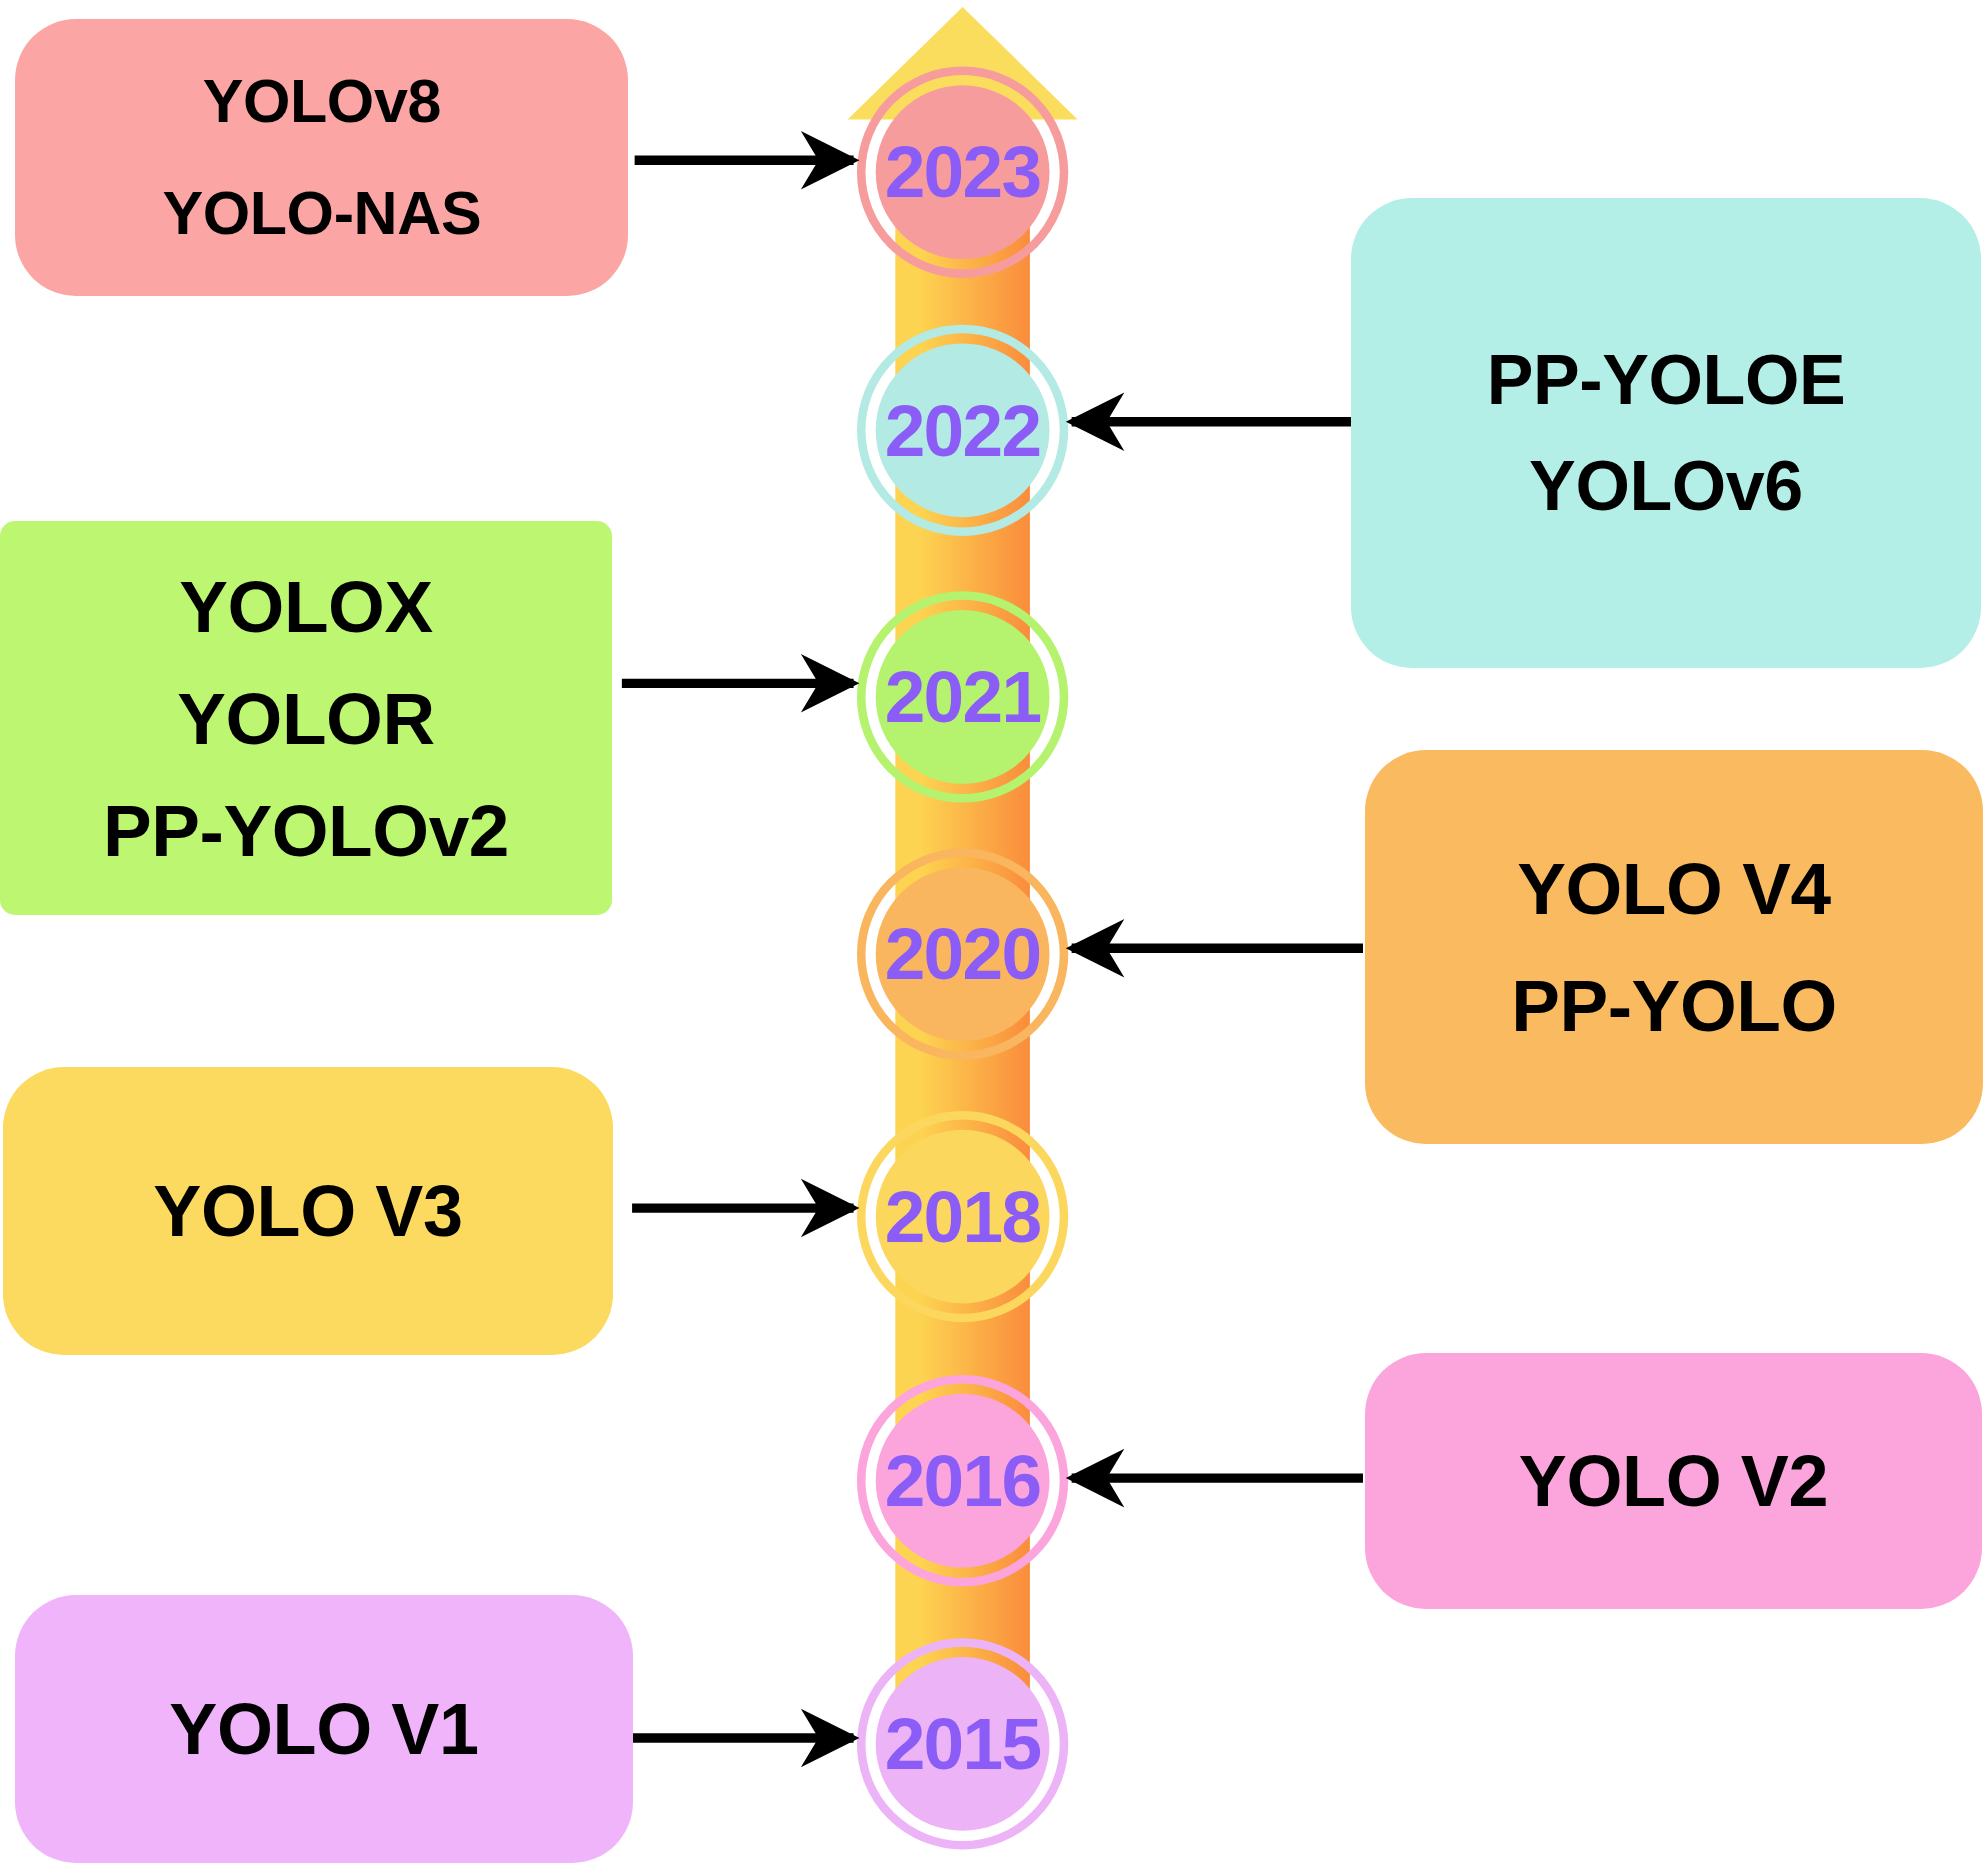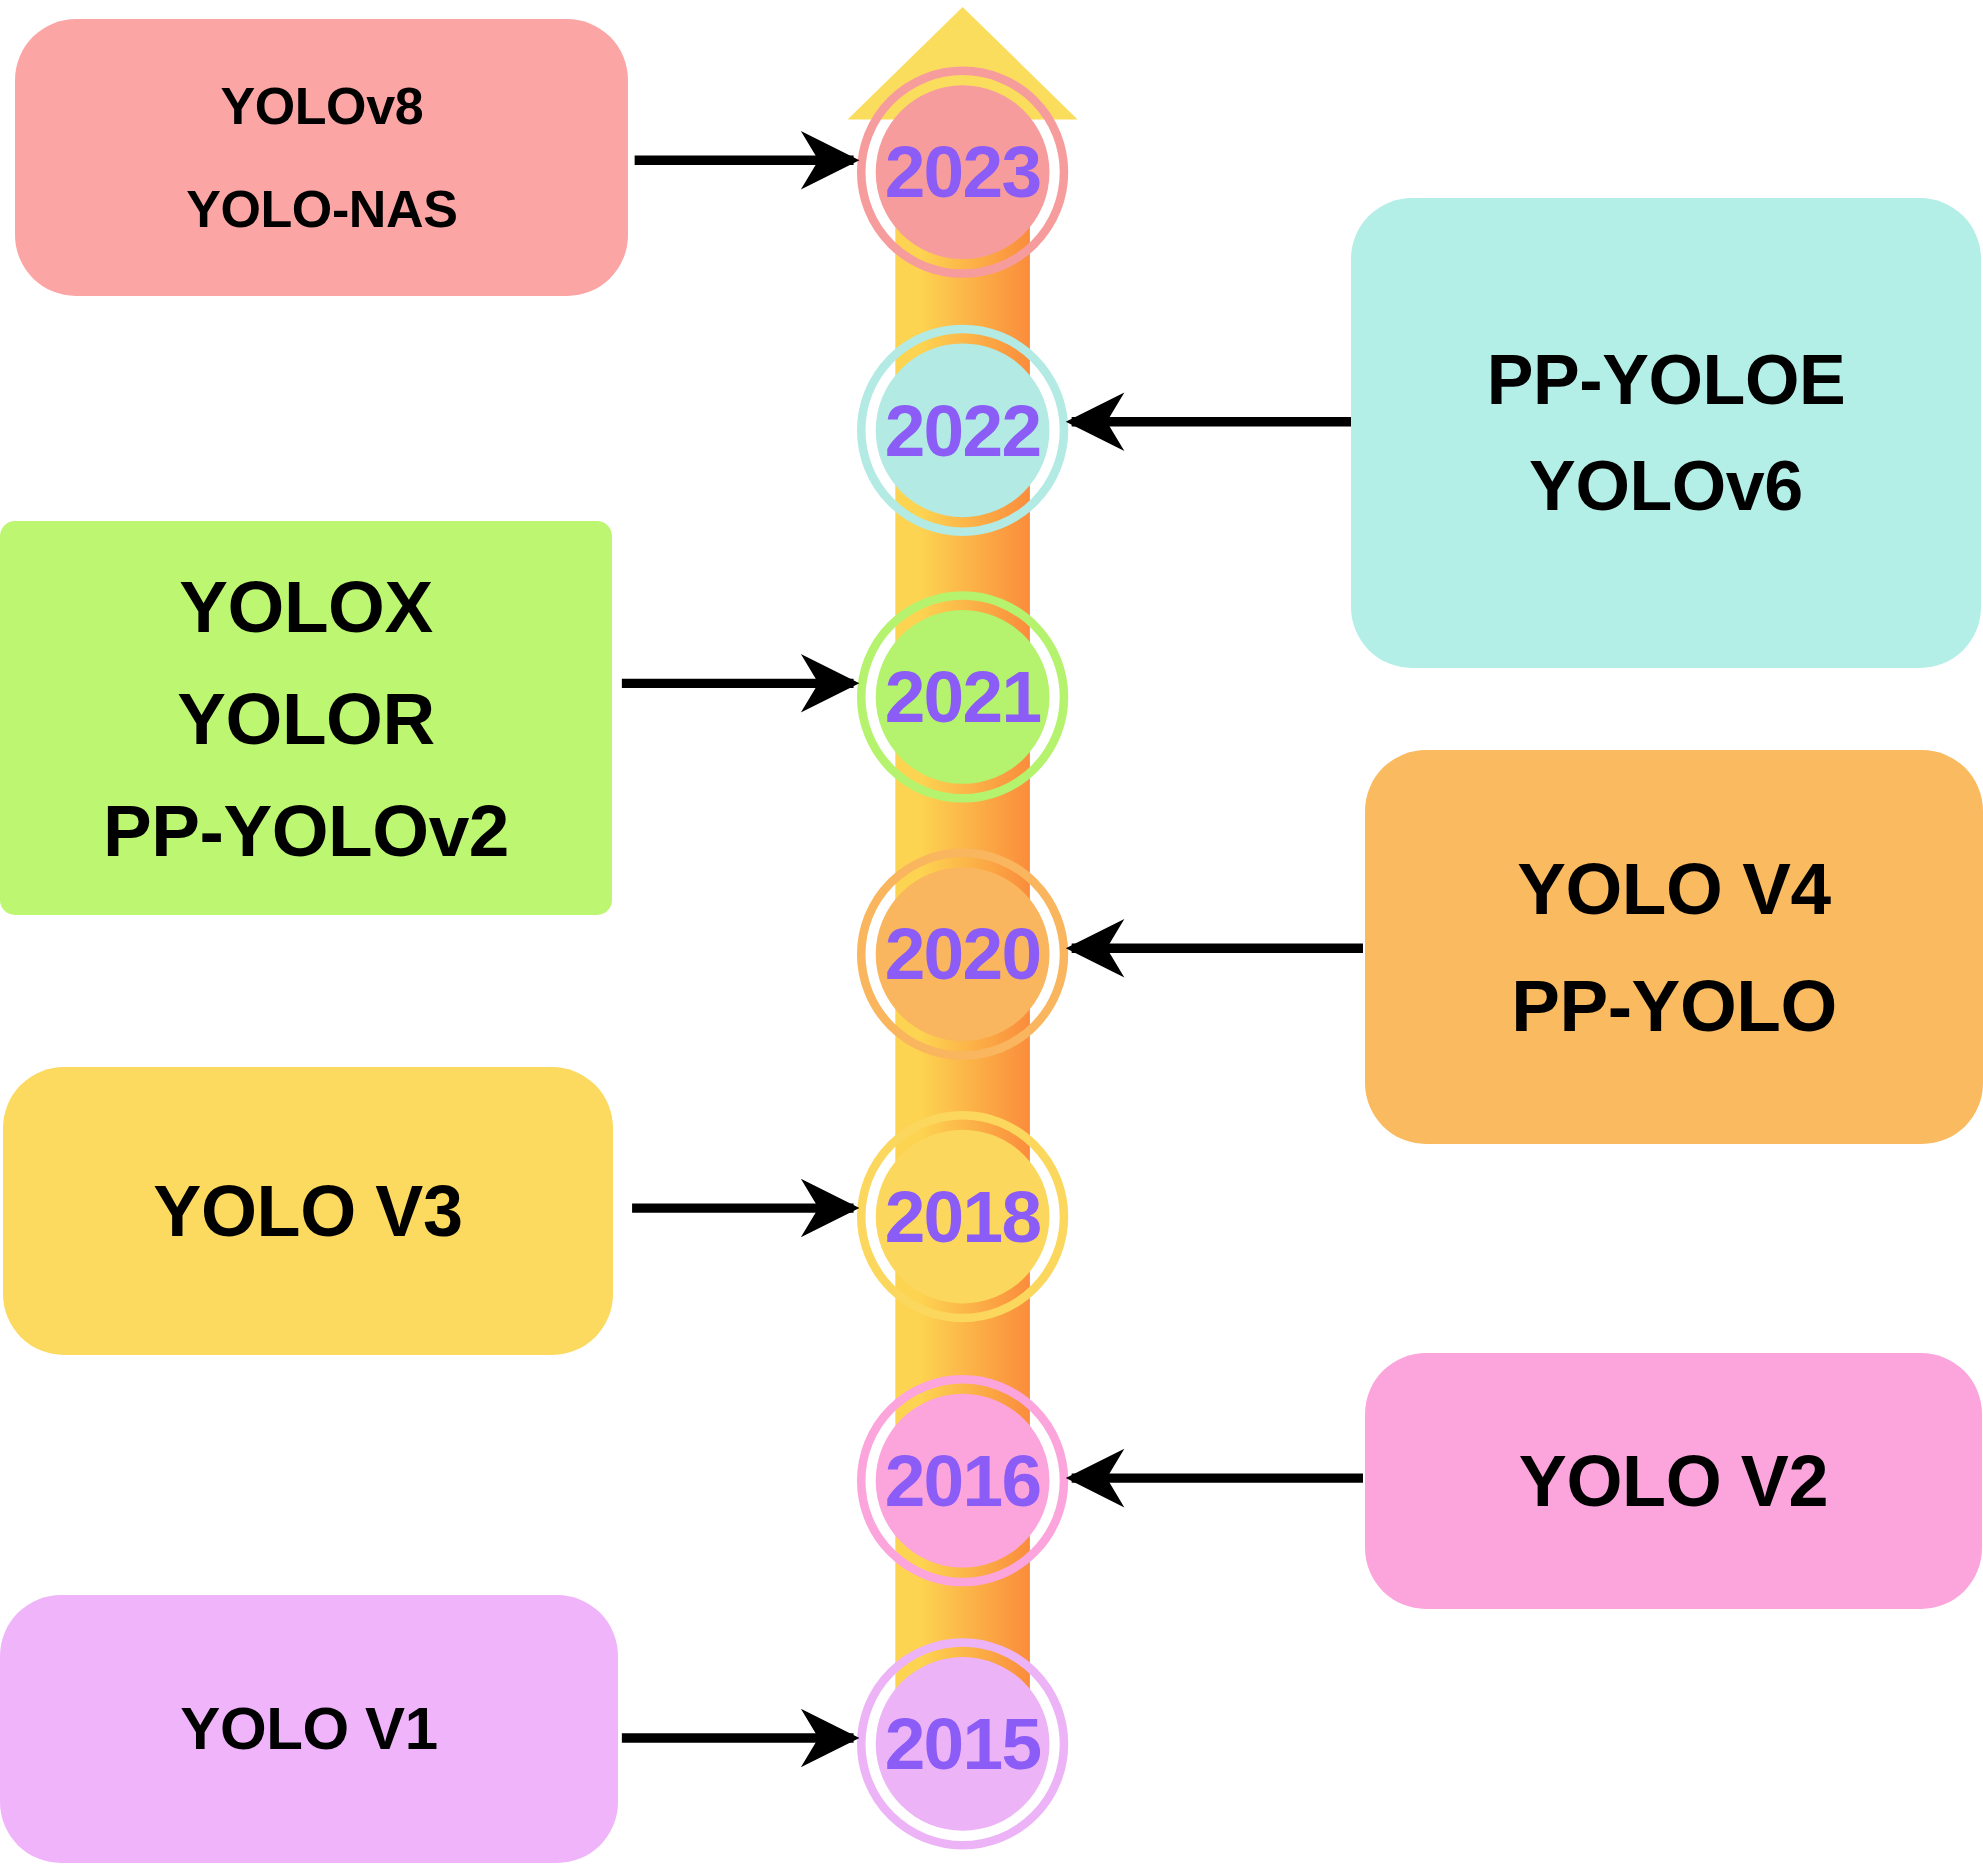--- a/index.html
+++ b/index.html
@@ -114,21 +114,21 @@
         <line x1="1586" y1="495" x2="1258" y2="495" stroke="#000000" stroke-width="11" marker-end="url(#arrowR)"></line>
         <line x1="730" y1="802" x2="1002" y2="802" stroke="#000000" stroke-width="11" marker-end="url(#arrowR)"></line>
         <line x1="1600" y1="1113" x2="1258" y2="1113" stroke="#000000" stroke-width="11" marker-end="url(#arrowR)"></line>
         <line x1="742" y1="1418" x2="1002" y2="1418" stroke="#000000" stroke-width="11" marker-end="url(#arrowR)"></line>
         <line x1="1600" y1="1735" x2="1258" y2="1735" stroke="#000000" stroke-width="11" marker-end="url(#arrowR)"></line>
         <line x1="730" y1="2040" x2="1002" y2="2040" stroke="#000000" stroke-width="11" marker-end="url(#arrowR)"></line>
       </g>
   </svg>
 
   <div id="cards-layer">
-      <div class="card" style="left: 15.3px; top: 19px; width: 613px; height: 277px; background: rgb(252, 165, 165); font-size: 52px; gap: 51px;">
+      <div class="card" style="left: 15.3px; top: 19px; width: 613px; height: 277px; background: rgb(252, 165, 165); font-size: 61px; gap: 51px;">
         <span class="line">YOLOv8</span>
         <span class="line">YOLO-NAS</span>
       </div>
       <div class="card" style="left: 1351px; top: 198px; width: 630px; height: 470px; background: rgb(179, 238, 231); font-size: 70px; gap: 36px;">
         <span class="line">PP-YOLOE</span>
         <span class="line">YOLOv6</span>
       </div>
       <div class="card" style="left: 0px; top: 521px; width: 612px; height: 394px; background: rgb(189, 247, 113); font-size: 73px; gap: 39px; border-radius: 15px;">
         <span class="line">YOLOX</span>
         <span class="line">YOLOR</span>
@@ -137,21 +137,21 @@
       <div class="card" style="left: 1365px; top: 750px; width: 618px; height: 394px; background: rgb(250, 186, 96); font-size: 73px; gap: 44px;">
         <span class="line">YOLO V4</span>
         <span class="line">PP-YOLO</span>
       </div>
       <div class="card" style="left: 3px; top: 1067px; width: 610px; height: 288px; background: rgb(252, 217, 95); font-size: 72px; gap: 0px;">
         <span class="line">YOLO V3</span>
       </div>
       <div class="card" style="left: 1365px; top: 1353px; width: 617px; height: 256px; background: rgb(251, 165, 220); font-size: 72px; gap: 0px;">
         <span class="line">YOLO V2</span>
       </div>
-      <div class="card" style="left: 0px; top: 1595px; width: 618px; height: 268px; background: rgb(240, 180, 250); font-size: 60px; gap: 0px;">
+      <div class="card" style="left: 15px; top: 1595px; width: 618px; height: 268px; background: rgb(240, 180, 250); font-size: 72px; gap: 0px;">
         <span class="line">YOLO V1</span>
       </div>
     </div>
 
   <div id="years-layer">
       <div class="year-label" style="left: 857px; top: 129px; width: 211px; height: 85px;">2023</div>
       <div class="year-label" style="left: 857px; top: 388px; width: 211px; height: 85px;">2022</div>
       <div class="year-label" style="left: 857px; top: 654px; width: 211px; height: 85px;">2021</div>
       <div class="year-label" style="left: 857px; top: 911px; width: 211px; height: 85px;">2020</div>
       <div class="year-label" style="left: 857px; top: 1174px; width: 211px; height: 85px;">2018</div>

